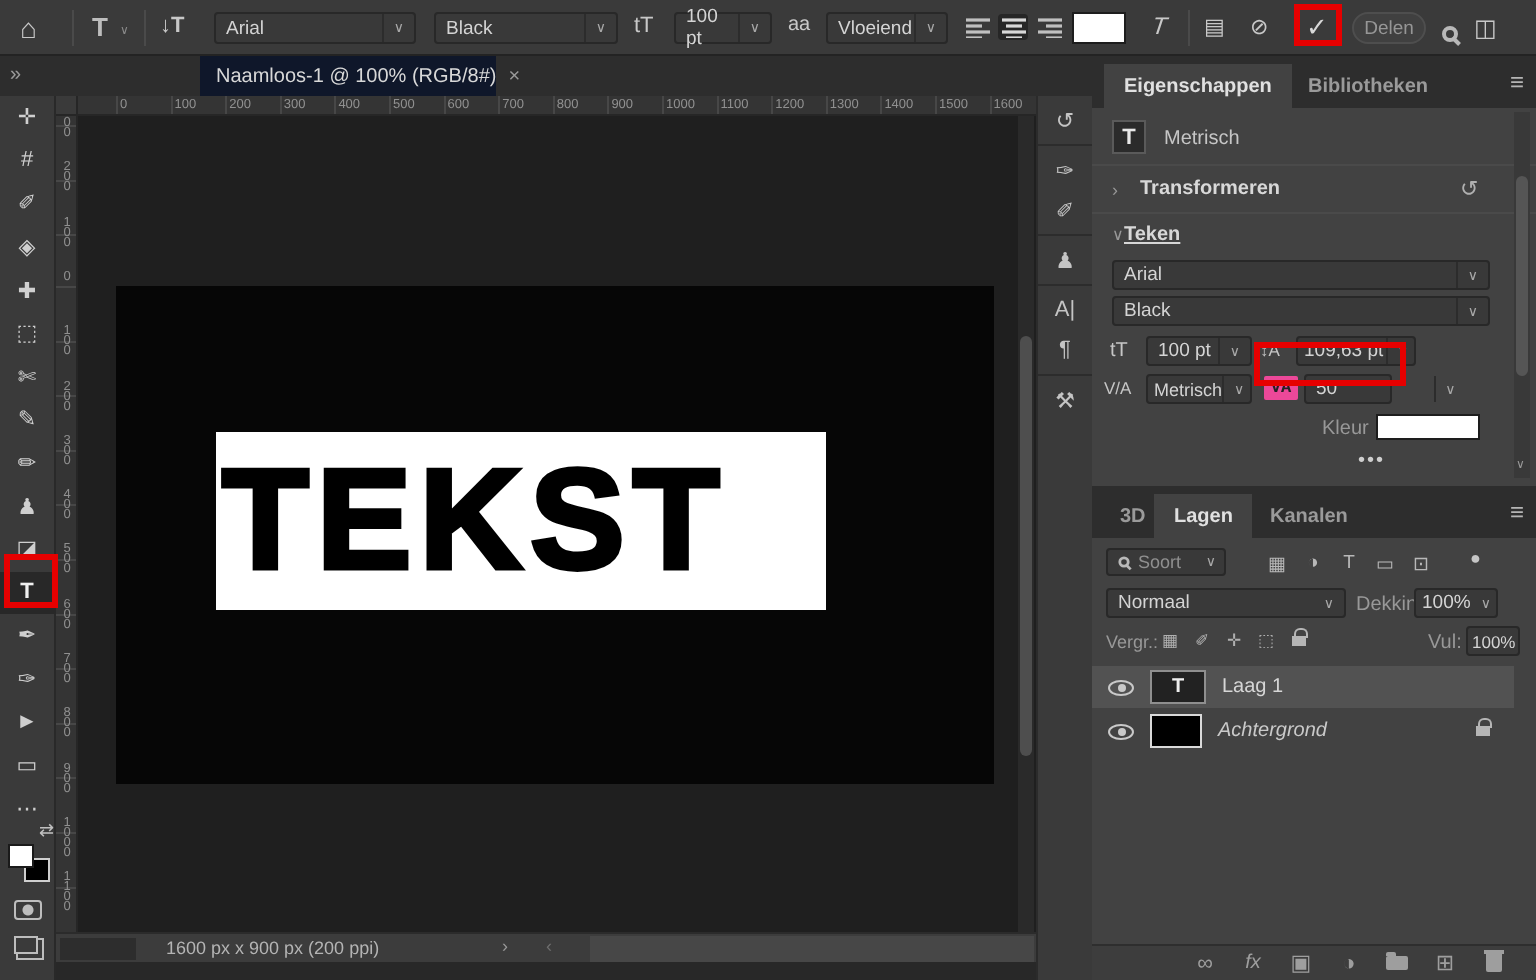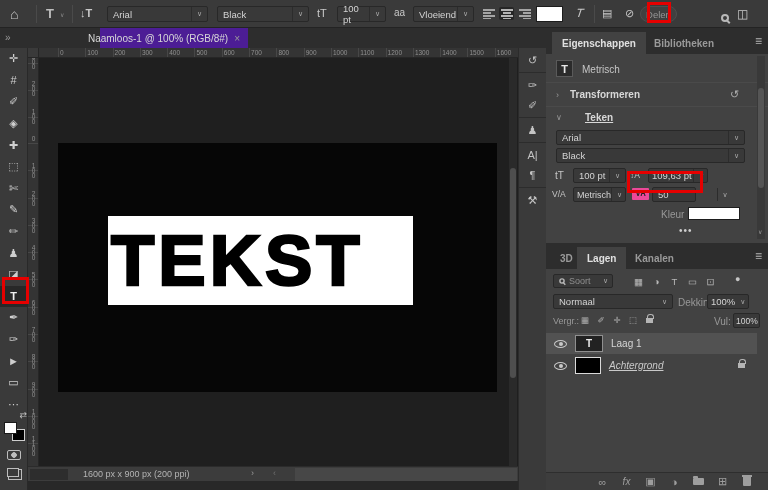--- a/index.html
+++ b/index.html
@@ -16,22 +16,22 @@
   .fld .chev{margin-left:auto;color:#a8a8a8;font-size:7px;padding-left:5px;border-left:1px solid #2c2c2c;height:100%;display:flex;align-items:center;}
   .alignicon{position:absolute;top:7px;width:15px;height:13px;display:flex;align-items:center;justify-content:center;}
   .alignicon.selected{background:#262626;border-radius:2px;}
   .pill{position:absolute;border-radius:9px;background:#404040;border:1px solid #4e4e4e;color:#969696;
         font-size:9.5px;display:flex;align-items:center;justify-content:center;}
   .mag{width:8px;height:8px;border:2px solid #b8b8b8;border-radius:50%;position:relative;display:inline-block;}
   .mag::after{content:'';position:absolute;width:2px;height:5px;background:#b8b8b8;transform:rotate(-45deg);bottom:-4px;right:-2px;}
 
   
   #tab-bar{position:absolute;left:0;top:28px;width:768px;height:20px;background:#2d2d2d;}
-  #doc-tab{position:absolute;left:100px;top:0;width:148px;height:20px;background:#4c1d95;
-           display:flex;align-items:center;padding:0 8px;color:#d8d8d8;font-size:10px;justify-content:flex-end;}
+  #doc-tab{position:absolute;left:100px;top:0;width:148px;height:20px;background:#0f172a;
+           display:flex;align-items:center;padding:0 8px;color:#d8d8d8;font-size:10px;}
 
   
   #toolbar{position:absolute;left:0;top:48px;width:28px;height:442px;background:#3a3a3a;border-right:1px solid #292929;
            display:flex;flex-direction:column;align-items:center;}
   .tool{width:28px;height:21.6px;display:flex;align-items:center;justify-content:center;color:#cfcfcf;font-size:11px;flex:none;}
   .tool.selected{background:#282828;color:#f0f0f0;font-weight:bold;}
 
   
   #canvas-area{position:absolute;left:28px;top:48px;width:490px;height:442px;background:#1f1f1f;overflow:hidden;}
   #h-ruler{position:absolute;left:0;top:0;width:490px;height:10px;background:#343434;border-bottom:1px solid #262626;
@@ -156,21 +156,21 @@
           <line x1="4" y1="10" x2="12" y2="10"></line>
         </g>
       </svg>
   </div>
   <div class="abs" style="left:536px;top:6px;width:27px;height:16px;background:#ffffff;border:1px solid #1d1d1d;"></div>
   <div class="obar-icon" style="left:576px;top:6px;font-size:12px;font-style:italic;transform:skewX(-8deg);">T</div>
   <div class="vsep" style="left:594px;"></div>
   <div class="obar-icon" style="left:602px;top:7px;font-size:11px;">▤</div>
   <div class="obar-icon" style="left:625px;top:7px;font-size:11px;">⊘</div>
   <div class="obar-icon" style="left:653px;top:6px;font-size:13px;color:#d8d8d8;">✓</div>
-  <div class="pill" style="left:640px;top:6px;width:37px;height:16px;">Delen</div>
+  <div class="pill" style="left:676px;top:6px;width:37px;height:16px;">Delen</div>
   <div class="abs" style="left:721px;top:8px;"><span class="mag"></span></div>
   <div class="obar-icon" style="left:737px;top:7px;font-size:12px;">◫</div>
 </div>
 
 <div id="tab-bar">
   <div class="abs" style="left:5px;top:4px;color:#9a9a9a;font-size:10px;letter-spacing:-1px;">»</div>
   <div id="doc-tab">
     <span style="white-space:nowrap;">Naamloos-1 @ 100% (RGB/8#)</span>
     <span style="margin-left:6px;color:#9a9a9a;">×</span>
   </div>
@@ -282,21 +282,21 @@
   <div class="pbody" style="top:26px;height:189px;">
     <div class="abs" style="left:10px;top:6px;width:17px;height:17px;background:#2b2b2b;border:1px solid #5a5a5a;color:#e8e8e8;
          font-weight:bold;font-size:11px;display:flex;align-items:center;justify-content:center;">T</div>
     <div class="plabel" style="left:36px;top:10px;">Metrisch</div>
     <div class="hline" style="top:28px;"></div>
     <div class="plabel dim" style="left:10px;top:36px;font-size:9px;">›</div>
     <div class="plabel sechdr" style="left:24px;top:35px;">Transformeren</div>
     <div class="plabel" style="left:184px;top:34px;font-size:11px;color:#b0b0b0;">↺</div>
     <div class="hline" style="top:52px;"></div>
     <div class="plabel dim" style="left:10px;top:59px;font-size:8px;">∨</div>
-    <div class="plabel sechdr" style="left:39px;top:58px;text-decoration:underline;">Teken</div>
+    <div class="plabel sechdr" style="left:16px;top:58px;text-decoration:underline;">Teken</div>
 
     <div class="fld" style="left:10px;top:76px;width:189px;height:15px;">
       <span>Arial</span>
       <span class="chev">∨</span>
     </div>
     <div class="fld" style="left:10px;top:94px;width:189px;height:15px;">
       <span>Black</span>
       <span class="chev">∨</span>
     </div>
 
@@ -381,21 +381,21 @@
     </div>
 
     <div class="layer-row selected" style="top:64px;">
       <span class="eye"></span>
       <span class="thumb-box">T</span>
       <span style="margin-left:8px;">Laag 1</span>
     </div>
     <div class="layer-row" style="top:86px;">
       <span class="eye"></span>
       <span class="thumb-box black"></span>
-      <span style="margin-left:8px;font-style:italic;color:#c9c9c9;text-decoration:underline;">Achtergrond</span>
+      <span style="margin-left:8px;font-style:italic;color:#c9c9c9;">Achtergrond</span>
       <span class="padlock" style="margin-left:auto;margin-right:12px;"></span>
     </div>
 
     <div class="abs" style="left:0;top:203px;width:222px;height:18px;background:#3d3d3d;border-top:1px solid #2e2e2e;">
       <div class="iconrow" style="left:46px;top:1px;gap:3px;">
           <div class="bicon">∞</div>
           <div class="bicon italic">fx</div>
           <div class="bicon">▣</div>
           <div class="bicon">◑</div>
           <div class="bicon">

